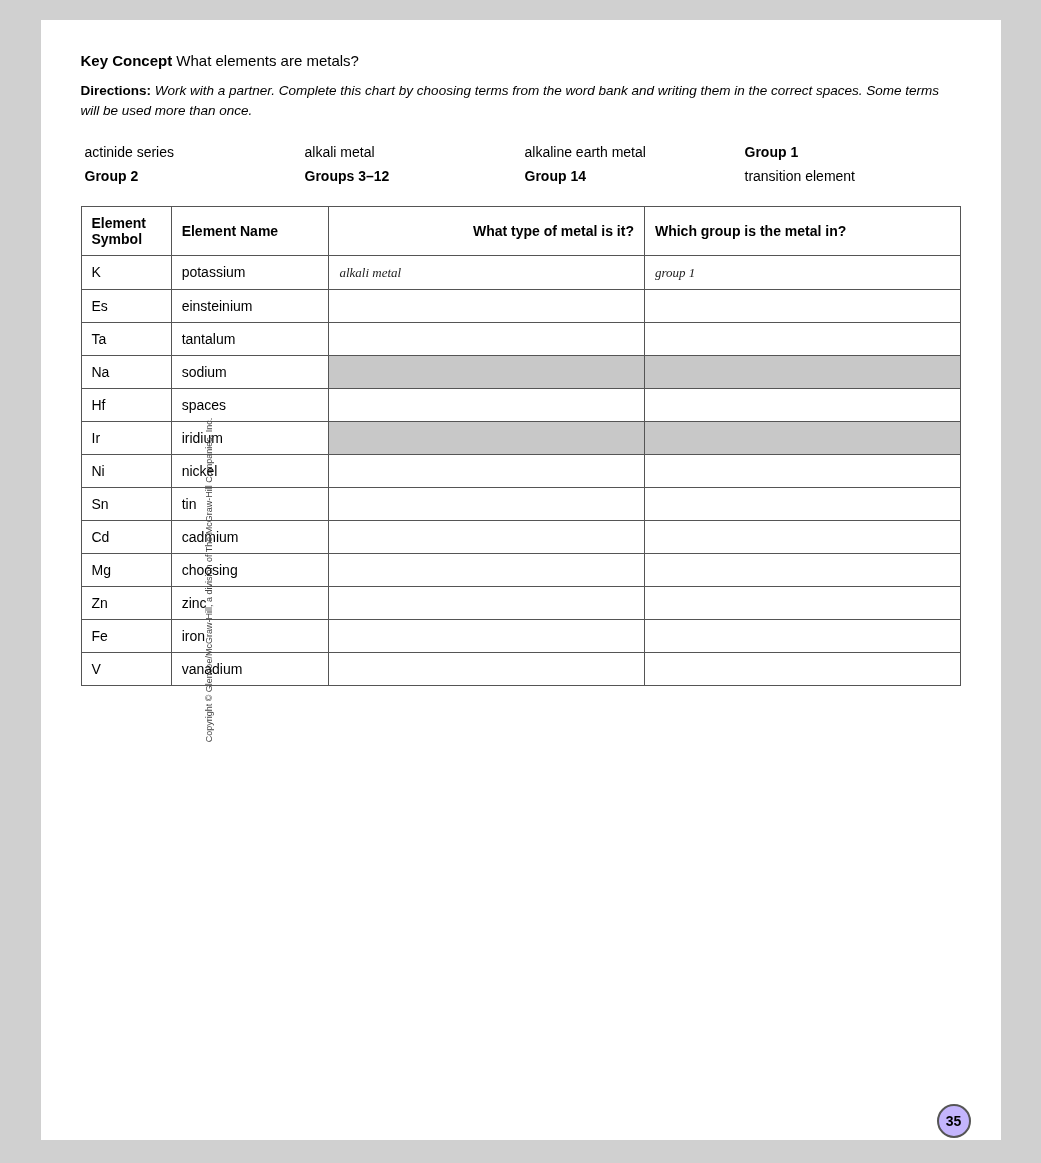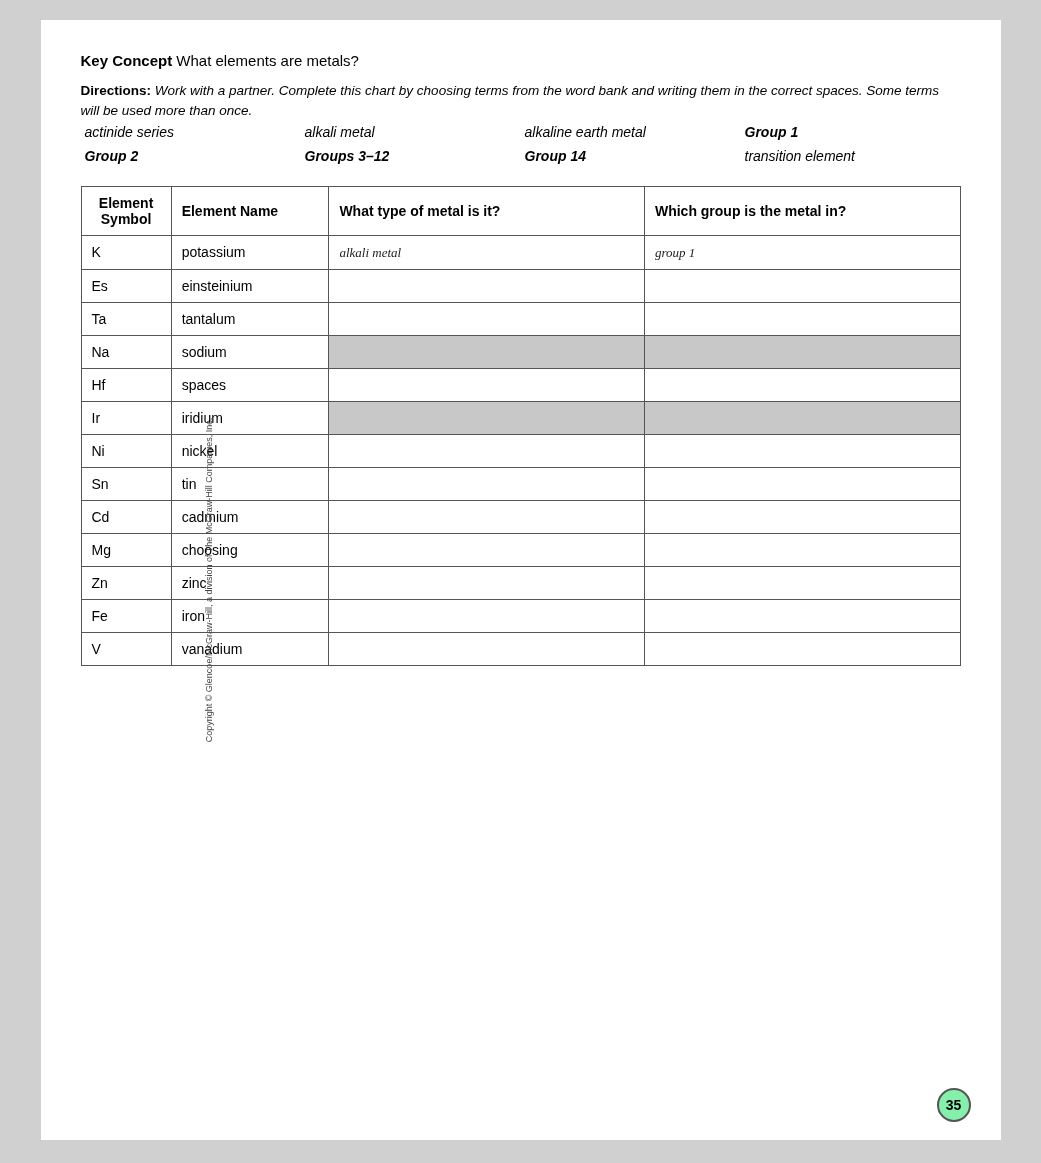--- a/index.html
+++ b/index.html
@@ -22,36 +22,35 @@
     .key-concept {
       font-size: 15px;
       margin-bottom: 10px;
       line-height: 1.4;
     }
     .key-concept-label {
       font-weight: bold;
     }
     .directions {
       font-size: 13.5px;
-      margin-bottom: 0;
+      margin-bottom: 20px;
       line-height: 1.5;
     }
     .directions-label {
       font-weight: bold;
     }
     .directions-text {
       font-style: italic;
     }
     .word-bank {
       display: grid;
       grid-template-columns: 1fr 1fr 1fr 1fr;
       gap: 4px 0;
       margin-bottom: 20px;
       font-size: 14px;
-      font-style: italic;
     }
     .word-bank-item {
       padding: 2px 4px;
     }
     .word-bank-item.bold {
       font-weight: bold;
     }
     table {
       width: 100%;
       border-collapse: collapse;
@@ -63,49 +62,49 @@
       vertical-align: middle;
     }
     th {
       background: #fff;
       font-weight: bold;
       font-size: 14px;
       text-align: left;
     }
     th:first-child {
       width: 80px;
-      text-align: center;
     }
     th:nth-child(2) {
       width: 140px;
     }
     th:nth-child(3) {
       width: 280px;
+      text-align: right;
     }
     th:nth-child(4) {
       width: 280px;
     }
     td:first-child {
       font-weight: normal;
       font-size: 14px;
     }
     .handwritten {
       font-family: 'Segoe Script', 'Bradley Hand', cursive;
       font-size: 13px;
       color: #222;
       font-style: italic;
     }
     .shaded {
       background: #c8c8c8;
     }
     .page-number {
       position: absolute;
-      bottom: 18px;
+      bottom: 2px;
       right: 30px;
-      background: #86efac;
+      background: #c4b5fd;
       border: 2px solid #555;
       border-radius: 50%;
       width: 34px;
       height: 34px;
       display: flex;
       align-items: center;
       justify-content: center;
       font-weight: bold;
       font-size: 14px;
     }

